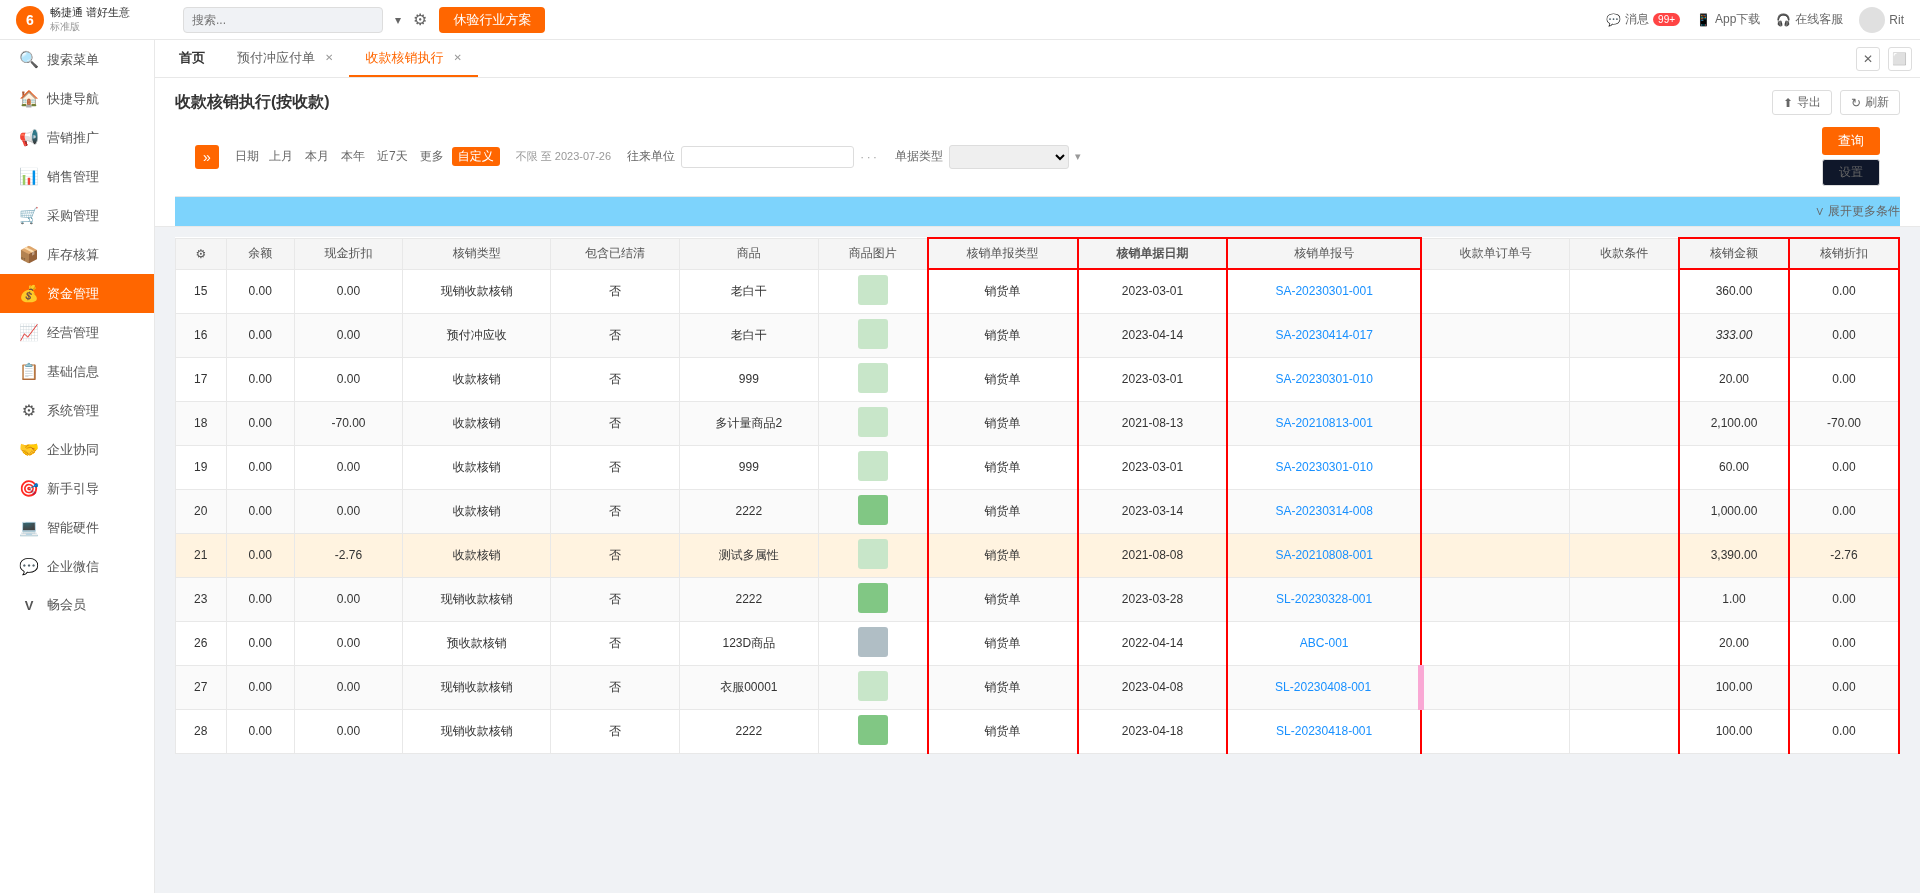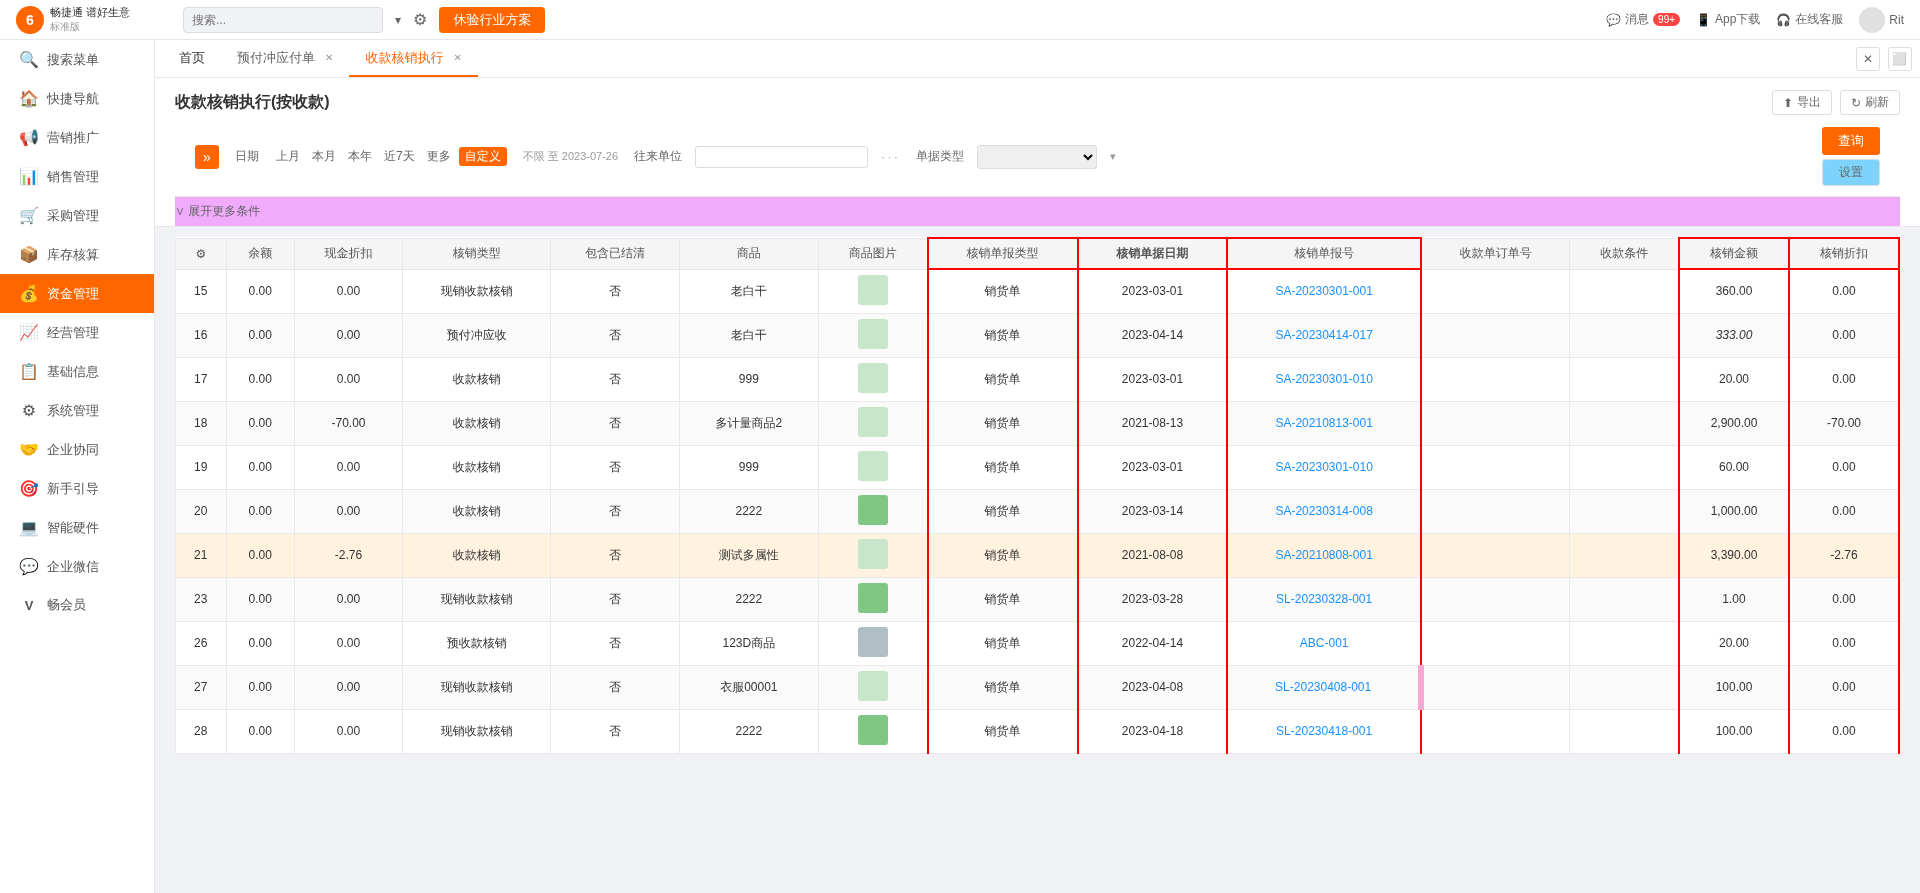--- a/index.html
+++ b/index.html
@@ -28,45 +28,45 @@
     .sidebar-item.active { background: #ff6600; color: white; border-left-color: #ff6600; }
     .sidebar-icon { font-size: 16px; width: 20px; text-align: center; }
 
     
     .main { flex: 1; display: flex; flex-direction: column; overflow: hidden; }
 
     
     .tab-bar { background: #fff; border-bottom: 1px solid #e8e8e8; display: flex; align-items: center; height: 38px; padding: 0 8px; }
     .tab { display: flex; align-items: center; gap: 6px; padding: 0 16px; height: 100%; font-size: 13px; cursor: pointer; color: #666; border-bottom: 2px solid transparent; }
     .tab.active { color: #ff6600; border-bottom: 2px solid #ff6600; background: #fff; }
-    .tab-home { color: #333; }
+    .tab-home { color: #333; font-weight: bold; }
     .tab-close { font-size: 10px; color: #999; cursor: pointer; margin-left: 4px; }
     .tab-bar-actions { margin-left: auto; display: flex; gap: 8px; }
     .tab-bar-btn { width: 24px; height: 24px; display: flex; align-items: center; justify-content: center; cursor: pointer; color: #666; border: 1px solid #ddd; border-radius: 3px; font-size: 12px; }
 
     
     .page-content { flex: 1; overflow: hidden; display: flex; flex-direction: column; padding: 0; background: #f0f2f5; }
     .page-header { background: #fff; padding: 12px 20px 0; border-bottom: 1px solid #e8e8e8; }
     .page-title { font-size: 16px; font-weight: bold; color: #333; margin-bottom: 2px; display: flex; justify-content: space-between; align-items: center; }
     .page-title-actions { display: flex; gap: 8px; }
     .btn-export { display: flex; align-items: center; gap: 4px; color: #666; font-size: 12px; cursor: pointer; border: 1px solid #ddd; padding: 3px 10px; border-radius: 3px; background: #fff; }
     .btn-refresh { display: flex; align-items: center; gap: 4px; color: #666; font-size: 12px; cursor: pointer; border: 1px solid #ddd; padding: 3px 10px; border-radius: 3px; background: #fff; }
 
     
     .filter-bar { background: #fff; padding: 10px 20px; display: flex; align-items: center; gap: 16px; flex-wrap: wrap; border-bottom: 1px solid #e8e8e8; }
     .filter-expand-btn { width: 24px; height: 24px; background: #ff6600; color: white; border: none; border-radius: 3px; cursor: pointer; display: flex; align-items: center; justify-content: center; font-size: 14px; }
-    .filter-group { display: flex; align-items: center; gap: 13px; }
+    .filter-group { display: flex; align-items: center; gap: 6px; }
     .filter-label { font-size: 12px; color: #666; }
     .date-presets { display: flex; gap: 4px; align-items: center; }
     .date-preset { font-size: 12px; color: #666; cursor: pointer; padding: 1px 4px; }
     .date-preset.custom { color: white; background: #ff6600; border-radius: 3px; padding: 1px 6px; }
     .filter-input { border: 1px solid #ddd; border-radius: 3px; padding: 3px 8px; font-size: 12px; color: #333; min-width: 120px; }
     .filter-dots { color: #aaa; letter-spacing: 2px; }
     .btn-query { background: #ff6600; color: white; border: none; border-radius: 3px; padding: 5px 16px; font-size: 13px; cursor: pointer; }
-    .btn-settings { border: 1px solid #ddd; background: #7dd3fc; color: #666; border-radius: 3px; padding: 4px 12px; font-size: 12px; cursor: pointer; }
+    .btn-settings { border: 1px solid #ddd; background: #0f172a; color: #666; border-radius: 3px; padding: 4px 12px; font-size: 12px; cursor: pointer; }
     .filter-select { border: 1px solid #ddd; border-radius: 3px; padding: 3px 8px; font-size: 12px; min-width: 120px; }
 
     
     .table-area { flex: 1; overflow: auto; padding: 10px 20px; }
     .data-table { width: 100%; border-collapse: collapse; background: #fff; border: 1px solid #e8e8e8; font-size: 12px; }
     .data-table th { background: #f5f5f5; border: 1px solid #e8e8e8; padding: 6px 8px; text-align: center; font-weight: 500; color: #555; white-space: nowrap; }
     .data-table td { border: 1px solid #e8e8e8; padding: 5px 8px; text-align: center; color: #333; white-space: nowrap; }
     .data-table tr:nth-child(even) { background: #fafafa; }
     .link-text { color: #1890ff; cursor: pointer; text-decoration: none; }
     .red-text { color: #ff4444; }
@@ -241,21 +241,21 @@
             </select>
             <span style="font-size:11px;color:#999;">▾</span>
           </div>
 
           <div style="margin-left:auto;display:flex;flex-direction:column;gap:4px;">
             <button class="btn-query">查询</button>
             <button class="btn-settings">设置</button>
           </div>
         </div>
 
-        <div style="text-align:left;padding:6px 0;cursor:pointer;font-size:12px;color:#666;background:#f0abfc;">
+        <div style="text-align:right;padding:6px 0;cursor:pointer;font-size:12px;color:#666;background:#7dd3fc;">
           <span>∨</span>
           <span>展开更多条件</span>
         </div>
       </div>
 
       <div class="table-area">
         <table class="data-table">
           <thead>
             <tr>
               <th>⚙</th>
@@ -337,21 +337,21 @@
     <td>否</td>
     <td>多计量商品2</td>
     <td>
       <div style="width:30px;height:30px;background:#c8e6c9;border-radius:3px;display:inline-flex;align-items:center;justify-content:center;color:#888;font-size:12px;margin:0 auto;"></div>
     </td>
     <td style="border-left:2px solid red;border-right:2px solid red;">销货单</td>
     <td style="border-left:2px solid red;border-right:2px solid red;">2021-08-13</td>
     <td style="border-left:2px solid red;border-right:2px solid red;"><a class="link-text" href="#">SA-20210813-001</a></td>
     <td></td>
     <td></td>
-    <td style="border-left:2px solid red;border-right:2px solid red;" class="">2,900.00</td>
+    <td style="border-left:2px solid red;border-right:2px solid red;" class="">2,100.00</td>
     <td style="border-left:2px solid red;border-right:2px solid red;" class="red-text">-70.00</td>
   </tr>
               <tr>
     <td>19</td>
     <td>0.00</td>
     <td class="">0.00</td>
     <td>收款核销</td>
     <td>否</td>
     <td>999</td>
     <td>

